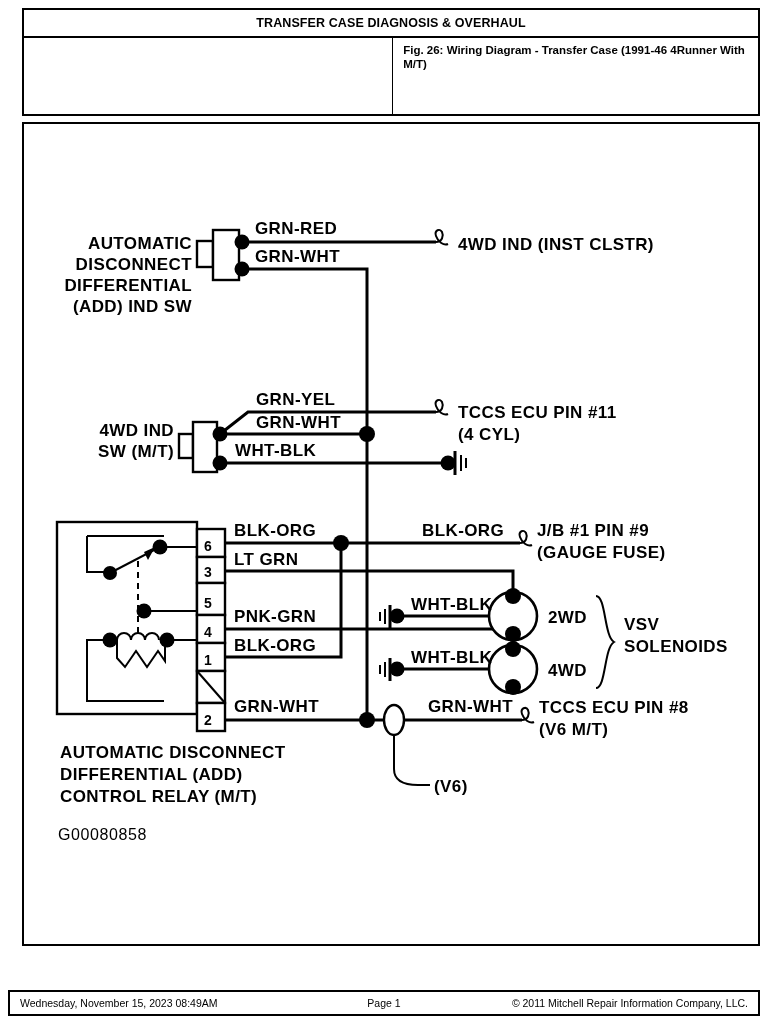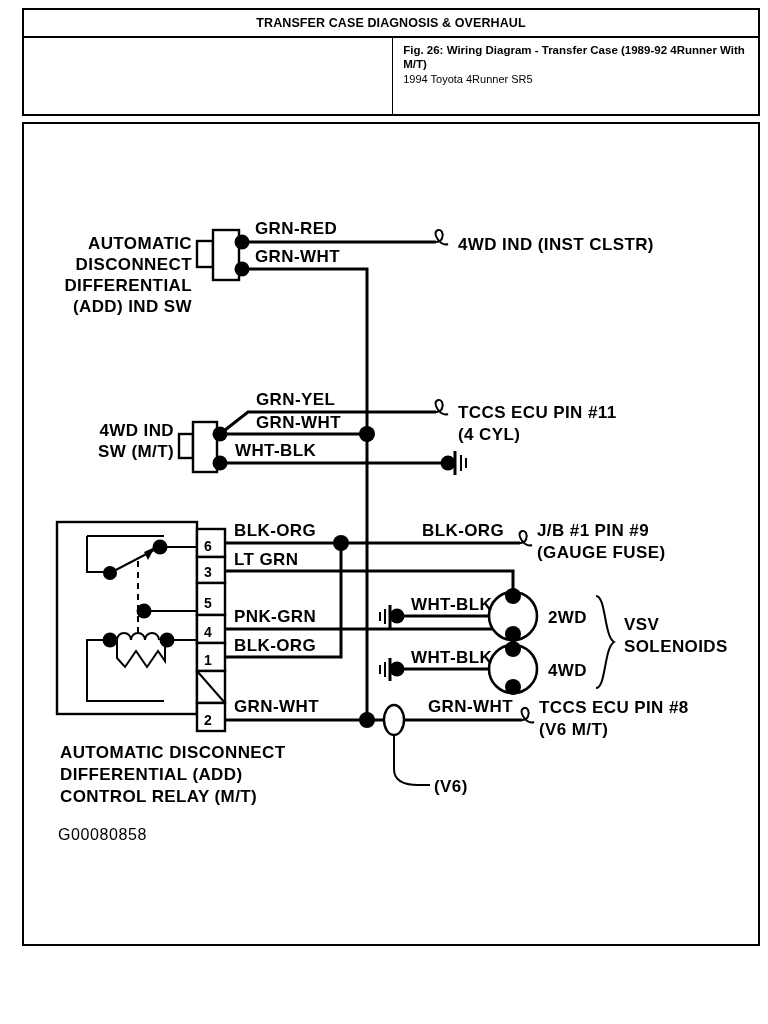--- a/index.html
+++ b/index.html
@@ -85,22 +85,21 @@
 
 <div class="page">
 
   <div class="hdr-title">
     <span>TRANSFER CASE DIAGNOSIS &amp; OVERHAUL</span>
   </div>
 
   <div class="hdr-info">
     <div class="hdr-info-left"></div>
     <div class="hdr-info-right">
-      <div class="fig-line">Fig. 26: Wiring Diagram - Transfer Case (1989-92 4Runner With M/T)</div>
-      <div class="veh-line">1994 Toyota 4Runner SR5</div>
+      <div class="fig-line">Fig. 26: Wiring Diagram - Transfer Case (1991-46 4Runner With M/T)</div>
     </div>
   </div>
 
   <div class="frame">
     <svg width="748" height="851" viewBox="0 0 748 851">
 
       <g>
 
         <text class="lbl" x="168" y="125" text-anchor="end">AUTOMATIC</text>
         <text class="lbl" x="168" y="146" text-anchor="end">DISCONNECT</text>
@@ -284,14 +283,19 @@
         <path class="wire-thin" d="M572 472 C 582 472 580 512 590 518 C 580 524 582 564 572 564"></path>
         <text class="lbl" x="600" y="506">VSV</text>
         <text class="lbl" x="600" y="528">SOLENOIDS</text>
       </g>
 
       <text class="code" x="34" y="716">G00080858</text>
 
     </svg>
   </div>
 
+  <div class="footer">
+    <span class="f-date">Wednesday, November 15, 2023  08:49AM</span>
+    <span class="f-page">Page 1</span>
+    <span class="f-copy">© 2011 Mitchell Repair Information Company, LLC.</span>
+  </div>
 
 </div>
 
 </body></html>

